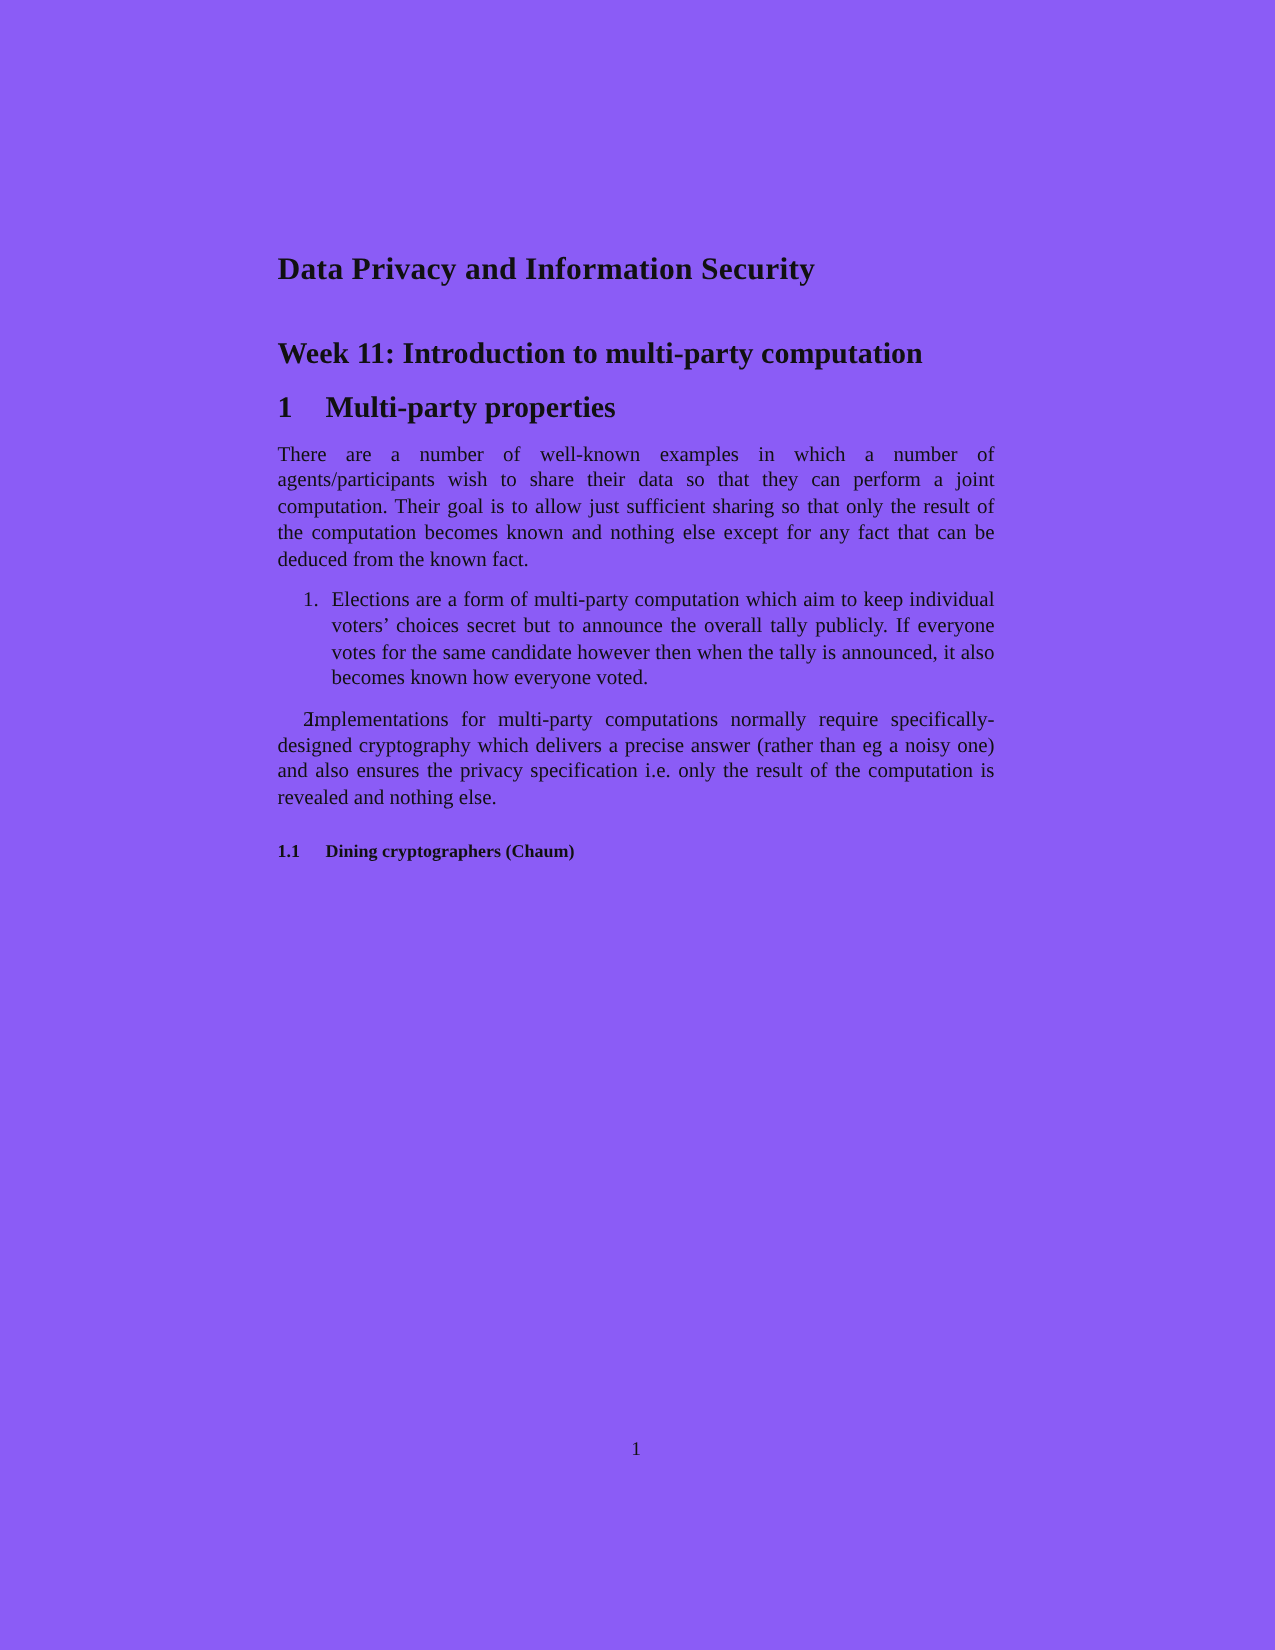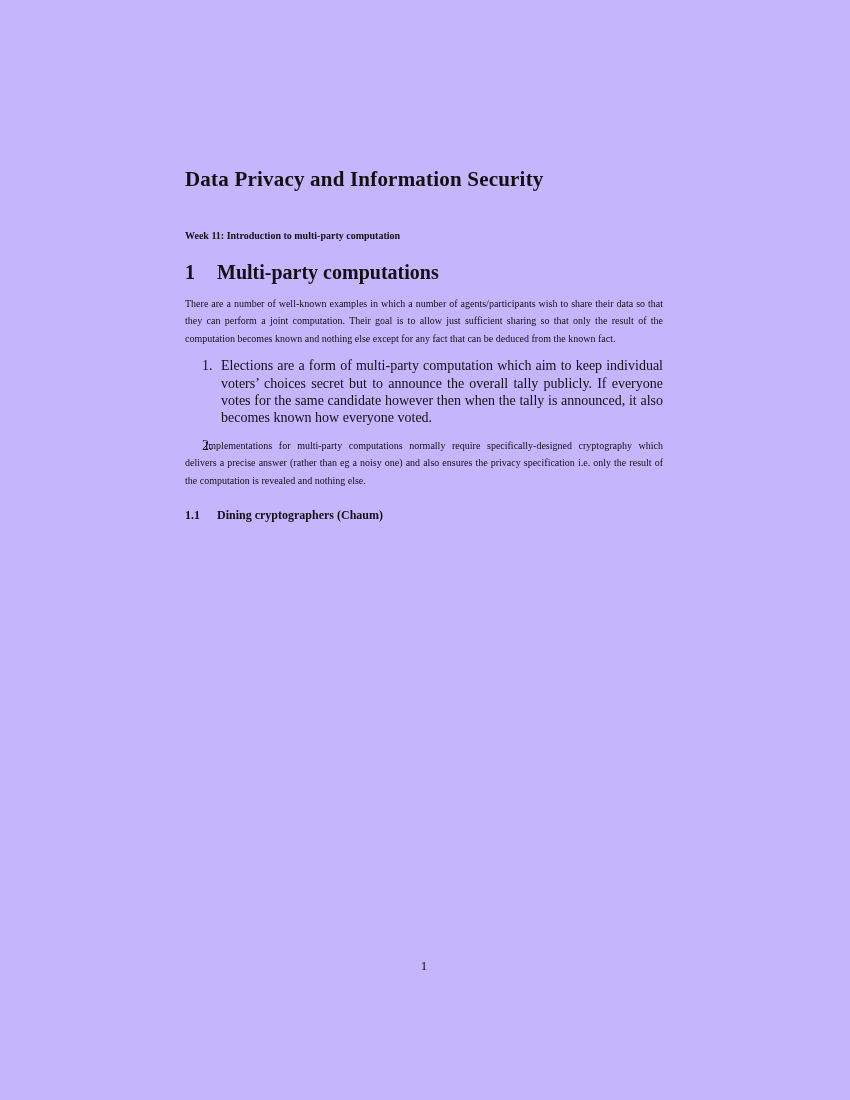--- a/index.html
+++ b/index.html
@@ -4,40 +4,40 @@
 <style>
   html, body {
     margin: 0;
     padding: 0;
     background: #ffffff;
   }
   .page {
     position: relative;
     width: 850px;
     height: 1100px;
-    background: #c4b5fd;
+    background: #8b5cf6;
     color: #111111;
     font-family: "Liberation Serif", "DejaVu Serif", serif;
     overflow: hidden;
   }
   .content {
     position: absolute;
     left: 185px;
     top: 167px;
     width: 478px;
   }
   .doc-title {
     font-size: 21px;
     line-height: 25px;
     font-weight: bold;
     margin: 0 0 34px 0;
     letter-spacing: 0.2px;
   }
   .week-heading {
-    font-size: 10px;
+    font-size: 20px;
     line-height: 20px;
     font-weight: bold;
     margin: 0 0 14px 0;
   }
   .section-heading {
     font-size: 20px;
     line-height: 24px;
     font-weight: bold;
     margin: 0 0 11px 0;
   }
@@ -49,21 +49,21 @@
     font-size: 12px;
     line-height: 20px;
     font-weight: bold;
     margin: 16px 0 8px 0;
   }
   .subsection-heading .sec-num {
     display: inline-block;
     margin-right: 17px;
   }
   .body-text {
-    font-size: 10px;
+    font-size: 14px;
     line-height: 17.4px;
     text-align: justify;
     margin: 0 0 10px 0;
   }
   .indent-first {
     text-indent: 20px;
   }
   ol.doc-list {
     list-style: none;
     margin: 0;
@@ -96,21 +96,21 @@
 <body>
 
 <div class="page">
   <div class="content">
 
     <h1 class="doc-title">Data Privacy and Information Security</h1>
 
     <h2 class="week-heading">Week 11: Introduction to multi-party computation</h2>
 
     <h2 class="section-heading">
-      <span class="sec-num">1</span><span>Multi-party computations</span>
+      <span class="sec-num">1</span><span>Multi-party properties</span>
     </h2>
 
     <p class="body-text">There are a number of well-known examples in which a number of agents/participants wish to share their data so that they can perform a joint computation. Their goal is to allow just sufficient sharing so that only the result of the computation becomes known and nothing else except for any fact that can be deduced from the known fact.</p>
 
     <ol class="doc-list">
       <li>
         <span class="li-num">1.</span>
         <span>Elections are a form of multi-party computation which aim to keep individual voters’ choices secret but to announce the overall tally publicly. If everyone votes for the same candidate however then when the tally is announced, it also becomes known how everyone voted.</span>
       </li>
       <li>

